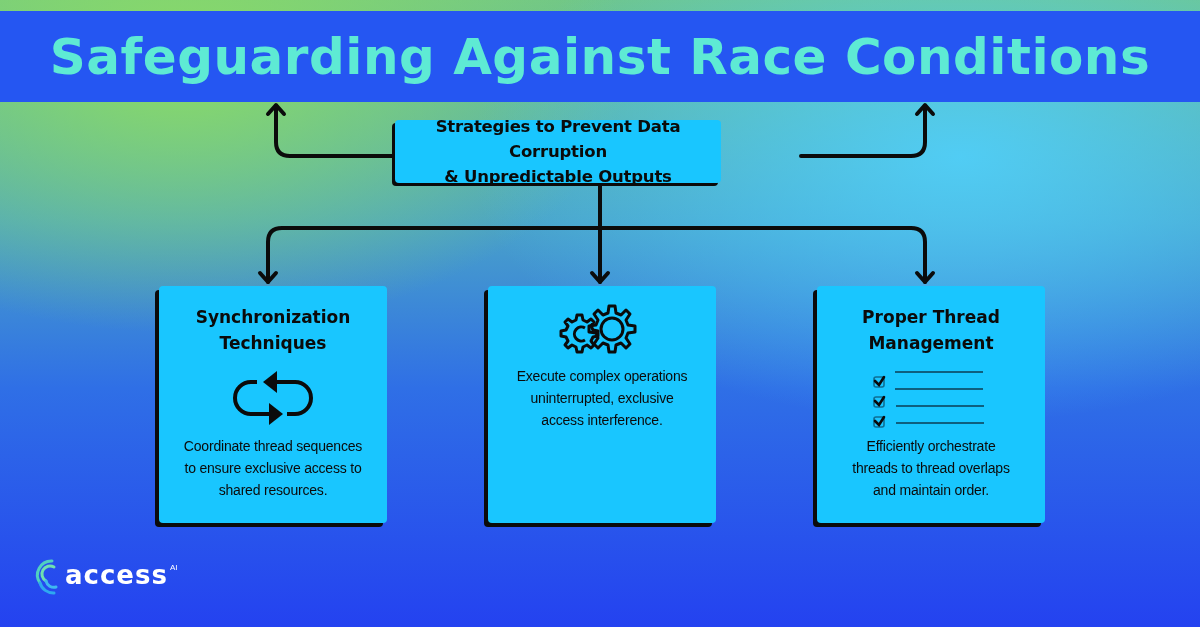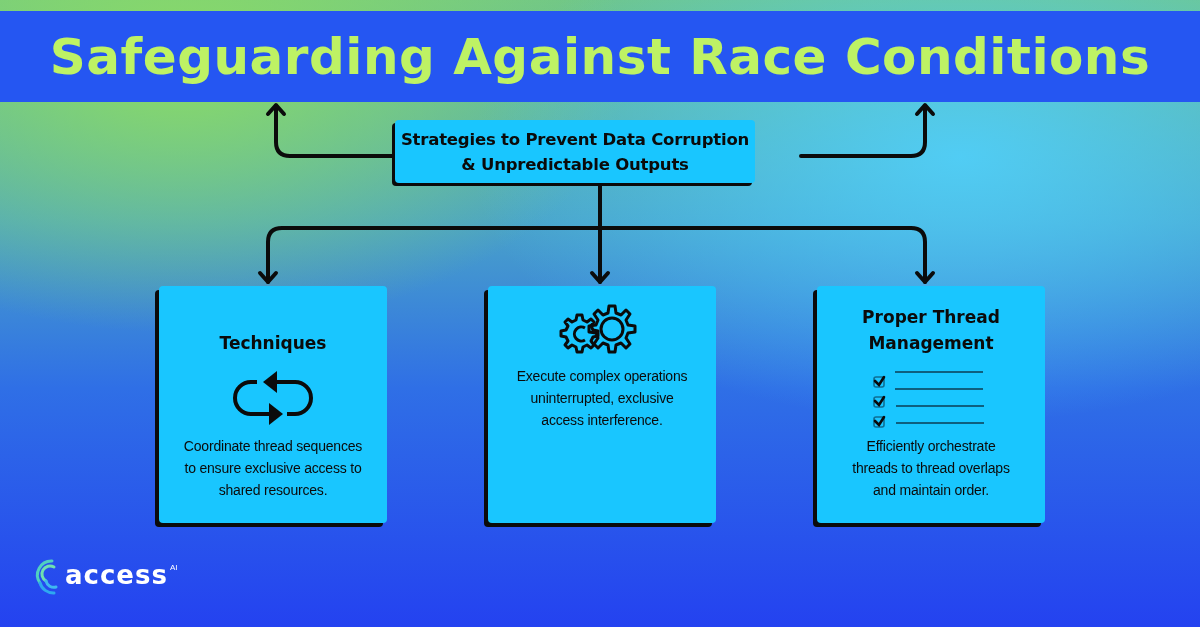--- a/index.html
+++ b/index.html
@@ -11,26 +11,26 @@
       radial-gradient(ellipse 700px 380px at 80% 25%, rgba(80,210,255,0.85), rgba(80,210,255,0) 70%),
       radial-gradient(ellipse 600px 360px at 15% 10%, rgba(140,220,100,0.95), rgba(140,220,100,0) 75%),
       linear-gradient(180deg, #6fc58a 0%, #4aa3c8 35%, #2f6fe6 62%, #2442f0 100%);
   }
   .title-bar {
     position: absolute; left: 0; top: 11px; width: 1200px; height: 91px;
     background: #2556f2;
     display: flex; align-items: center; justify-content: center;
   }
   .title-bar h1 {
-    color: #bef264; font-size: 50px; font-weight: 900; letter-spacing: 0.5px;
+    color: #5eead4; font-size: 50px; font-weight: 900; letter-spacing: 0.5px;
     font-family: "DejaVu Sans", "Liberation Sans", sans-serif;
   }
   .connectors { position: absolute; left: 0; top: 0; width: 1200px; height: 627px; }
   .root-box {
-    position: absolute; left: 395px; top: 120px; width: 360px; height: 63px;
+    position: absolute; left: 395px; top: 120px; width: 326px; height: 63px;
     background: #19c6ff; border-radius: 4px;
     box-shadow: -3px 3px 0 #0b0b0b;
     display: flex; flex-direction: column; align-items: center; justify-content: center;
     text-align: center;
   }
   .root-box span {
     display: block; font-weight: 900; font-size: 16.5px; color: #0b0b0b; line-height: 25px;
     font-family: "DejaVu Sans", "Liberation Sans", sans-serif; letter-spacing: -0.2px;
   }
   .card {
@@ -81,21 +81,21 @@
   </g>
 </svg>
 
 <div class="root-box">
   <span>Strategies to Prevent Data Corruption</span>
   <span>&amp; Unpredictable Outputs</span>
 </div>
 
 <div class="card" style="left:159px;">
   <h2>
-    <br>
+    <span>Synchronization</span><br>
     <span>Techniques</span>
   </h2>
   <div class="icon-wrap">
     <svg width="96" height="60" viewBox="0 0 96 60">
       <g fill="none" stroke="#0b0b0b" stroke-width="4">
         <path d="M50 14 H70 A16 16 0 0 1 70 46 H62"></path>
         <path d="M46 46 H26 A16 16 0 0 1 26 14 H32"></path>
       </g>
       <polygon points="38,14 52,3 52,25" fill="#0b0b0b"></polygon>
       <polygon points="58,46 44,35 44,57" fill="#0b0b0b"></polygon>

